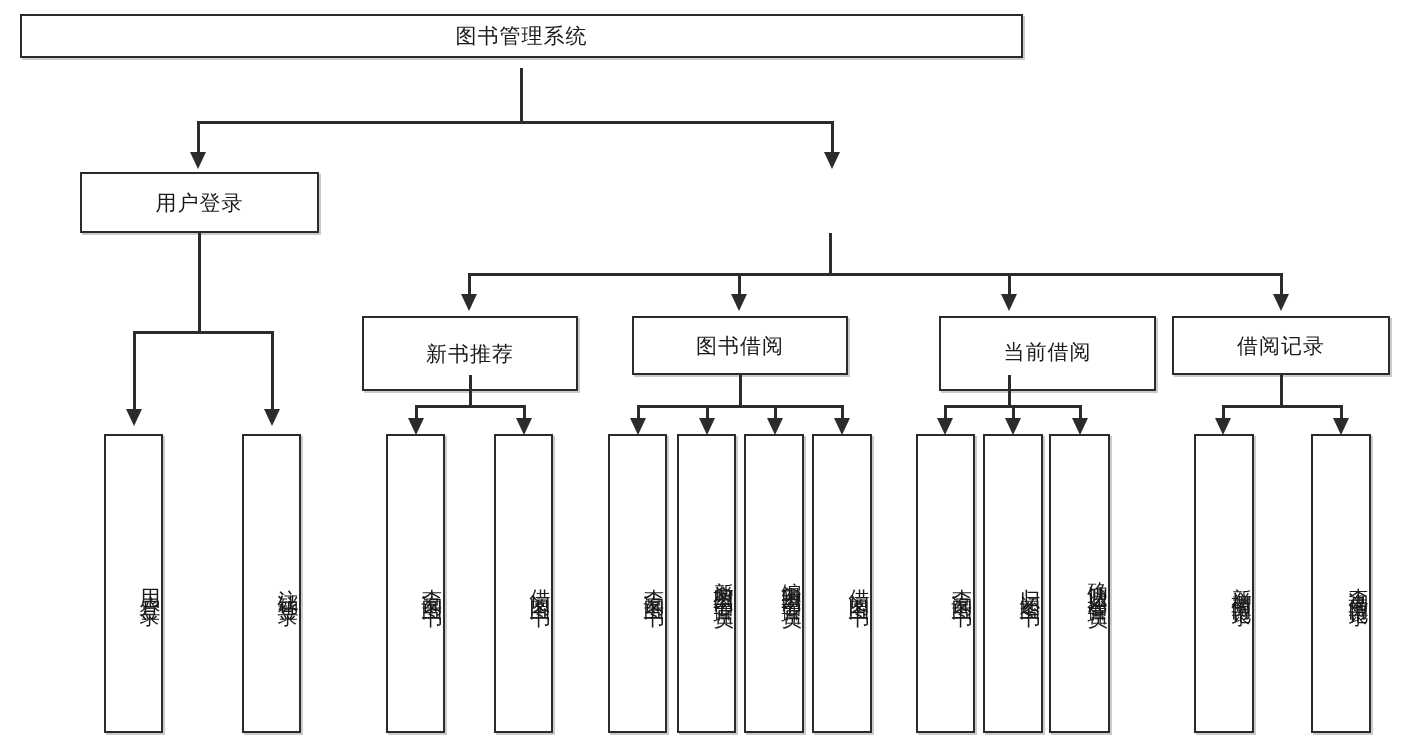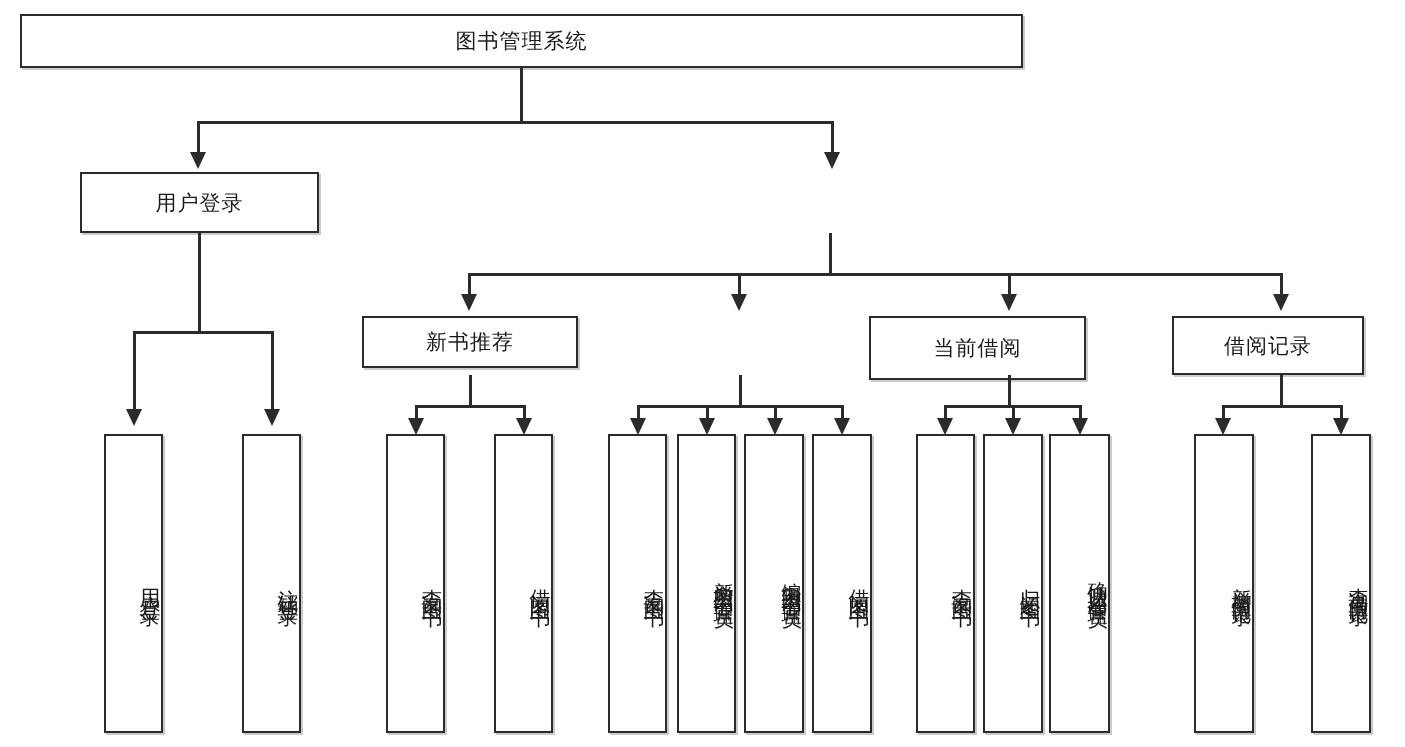--- a/index.html
+++ b/index.html
@@ -63,21 +63,21 @@
     letter-spacing:.5px;
     white-space:nowrap;
     font-family:"Liberation Sans","DejaVu Sans",sans-serif;
   }
 </style>
 </head>
 <body>
 
 <div id="canvas">
 
-  <div class="node horiz" style="left:20px;top:14px;width:1003px;height:54px;">图书管理系统</div>
+  <div class="node horiz" style="left:20px;top:14px;width:1003px;height:44px;">图书管理系统</div>
 
   <div class="vline" style="left:520px;top:68px;height:54px;"></div>
 
   <div class="hline" style="left:197px;top:121px;width:636px;"></div>
 
   <div class="vline" style="left:197px;top:121px;height:34px;"></div>
   <div class="arrow" style="left:190px;top:152px;"></div>
 
   <div class="vline" style="left:831px;top:121px;height:34px;"></div>
   <div class="arrow" style="left:824px;top:152px;"></div>
@@ -96,23 +96,24 @@
   <div class="hline" style="left:468px;top:273px;width:814px;"></div>
   <div class="vline" style="left:468px;top:273px;height:24px;"></div>
   <div class="arrow" style="left:461px;top:294px;"></div>
   <div class="vline" style="left:738px;top:273px;height:24px;"></div>
   <div class="arrow" style="left:731px;top:294px;"></div>
   <div class="vline" style="left:1008px;top:273px;height:24px;"></div>
   <div class="arrow" style="left:1001px;top:294px;"></div>
   <div class="vline" style="left:1280px;top:273px;height:24px;"></div>
   <div class="arrow" style="left:1273px;top:294px;"></div>
 
-  <div class="node horiz" style="left:362px;top:316px;width:216px;height:52px;">新书推荐</div>
-  <div class="node horiz" style="left:869px;top:316px;width:217px;height:64px;">当前借阅</div>
-  <div class="node horiz" style="left:1172px;top:316px;width:192px;height:59px;">借阅记录</div>
+  <div class="node horiz" style="left:362px;top:316px;width:216px;height:75px;">新书推荐</div>
+  <div class="node horiz" style="left:632px;top:316px;width:216px;height:59px;">图书借阅</div>
+  <div class="node horiz" style="left:939px;top:316px;width:217px;height:75px;font-family:Liberation Mono, monospace;">当前借阅</div>
+  <div class="node horiz" style="left:1172px;top:316px;width:218px;height:59px;">借阅记录</div>
 
   <div class="vline" style="left:469px;top:375px;height:32px;"></div>
   <div class="hline" style="left:415px;top:405px;width:109px;"></div>
   <div class="vline" style="left:415px;top:405px;height:16px;"></div>
   <div class="arrow" style="left:408px;top:418px;"></div>
   <div class="vline" style="left:523px;top:405px;height:16px;"></div>
   <div class="arrow" style="left:516px;top:418px;"></div>
 
   <div class="vline" style="left:739px;top:375px;height:32px;"></div>
   <div class="hline" style="left:637px;top:405px;width:206px;"></div>

